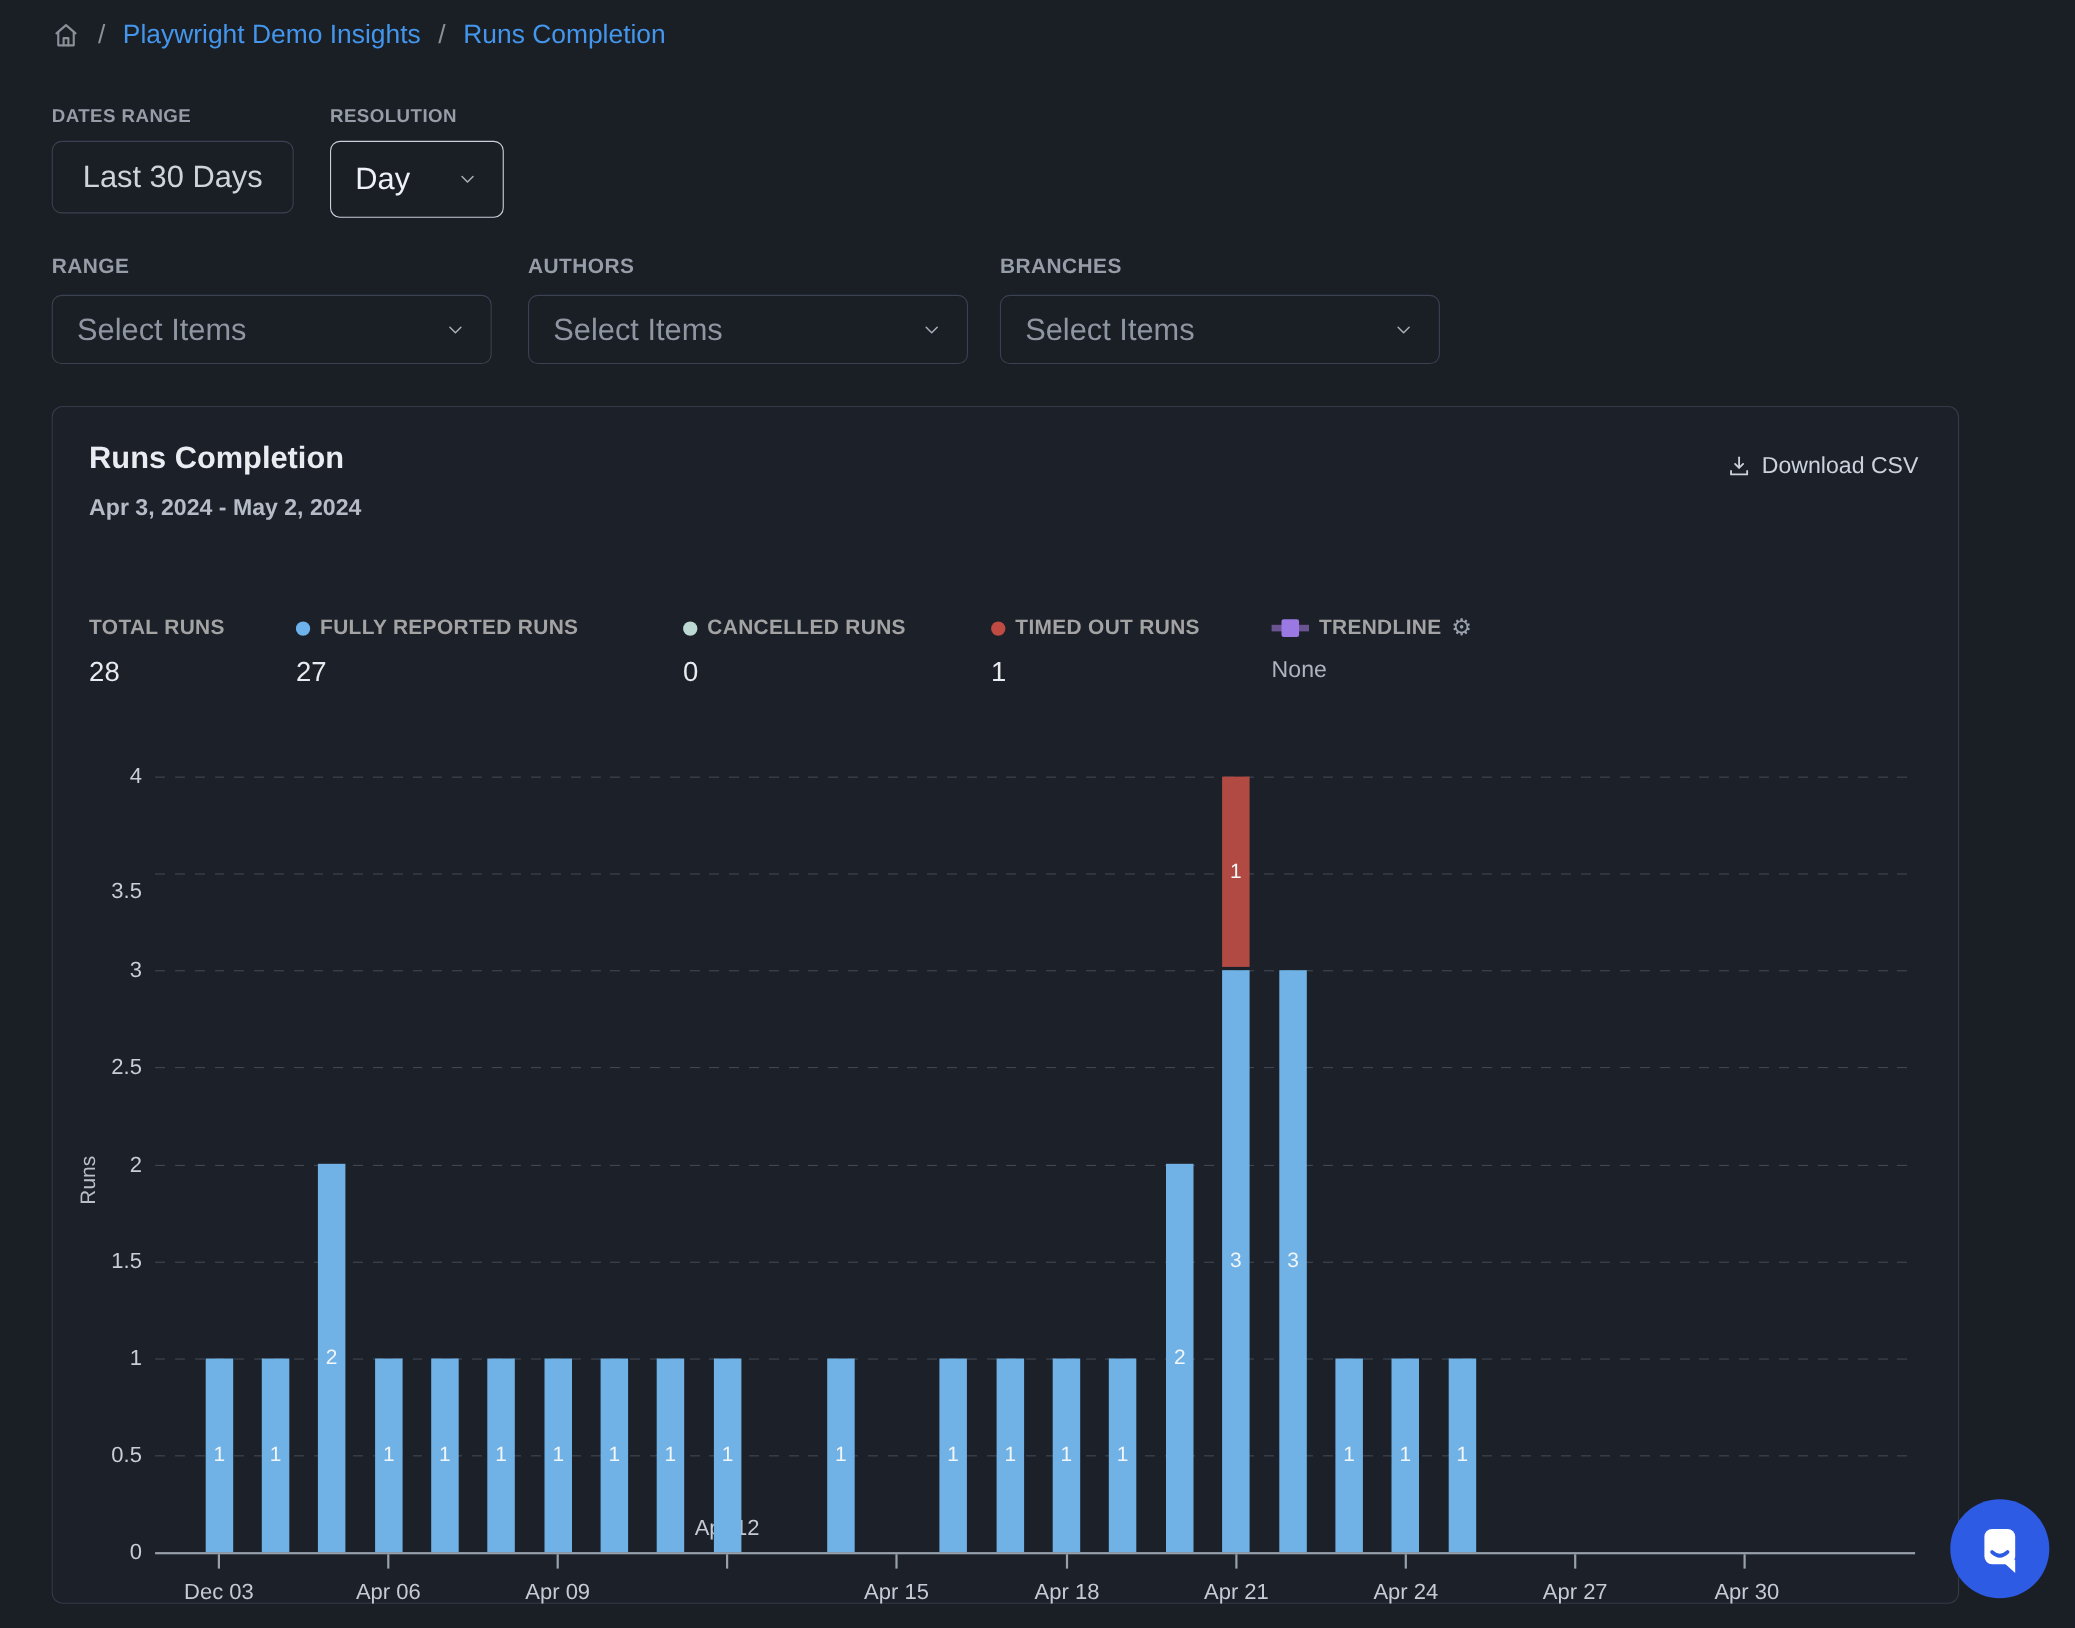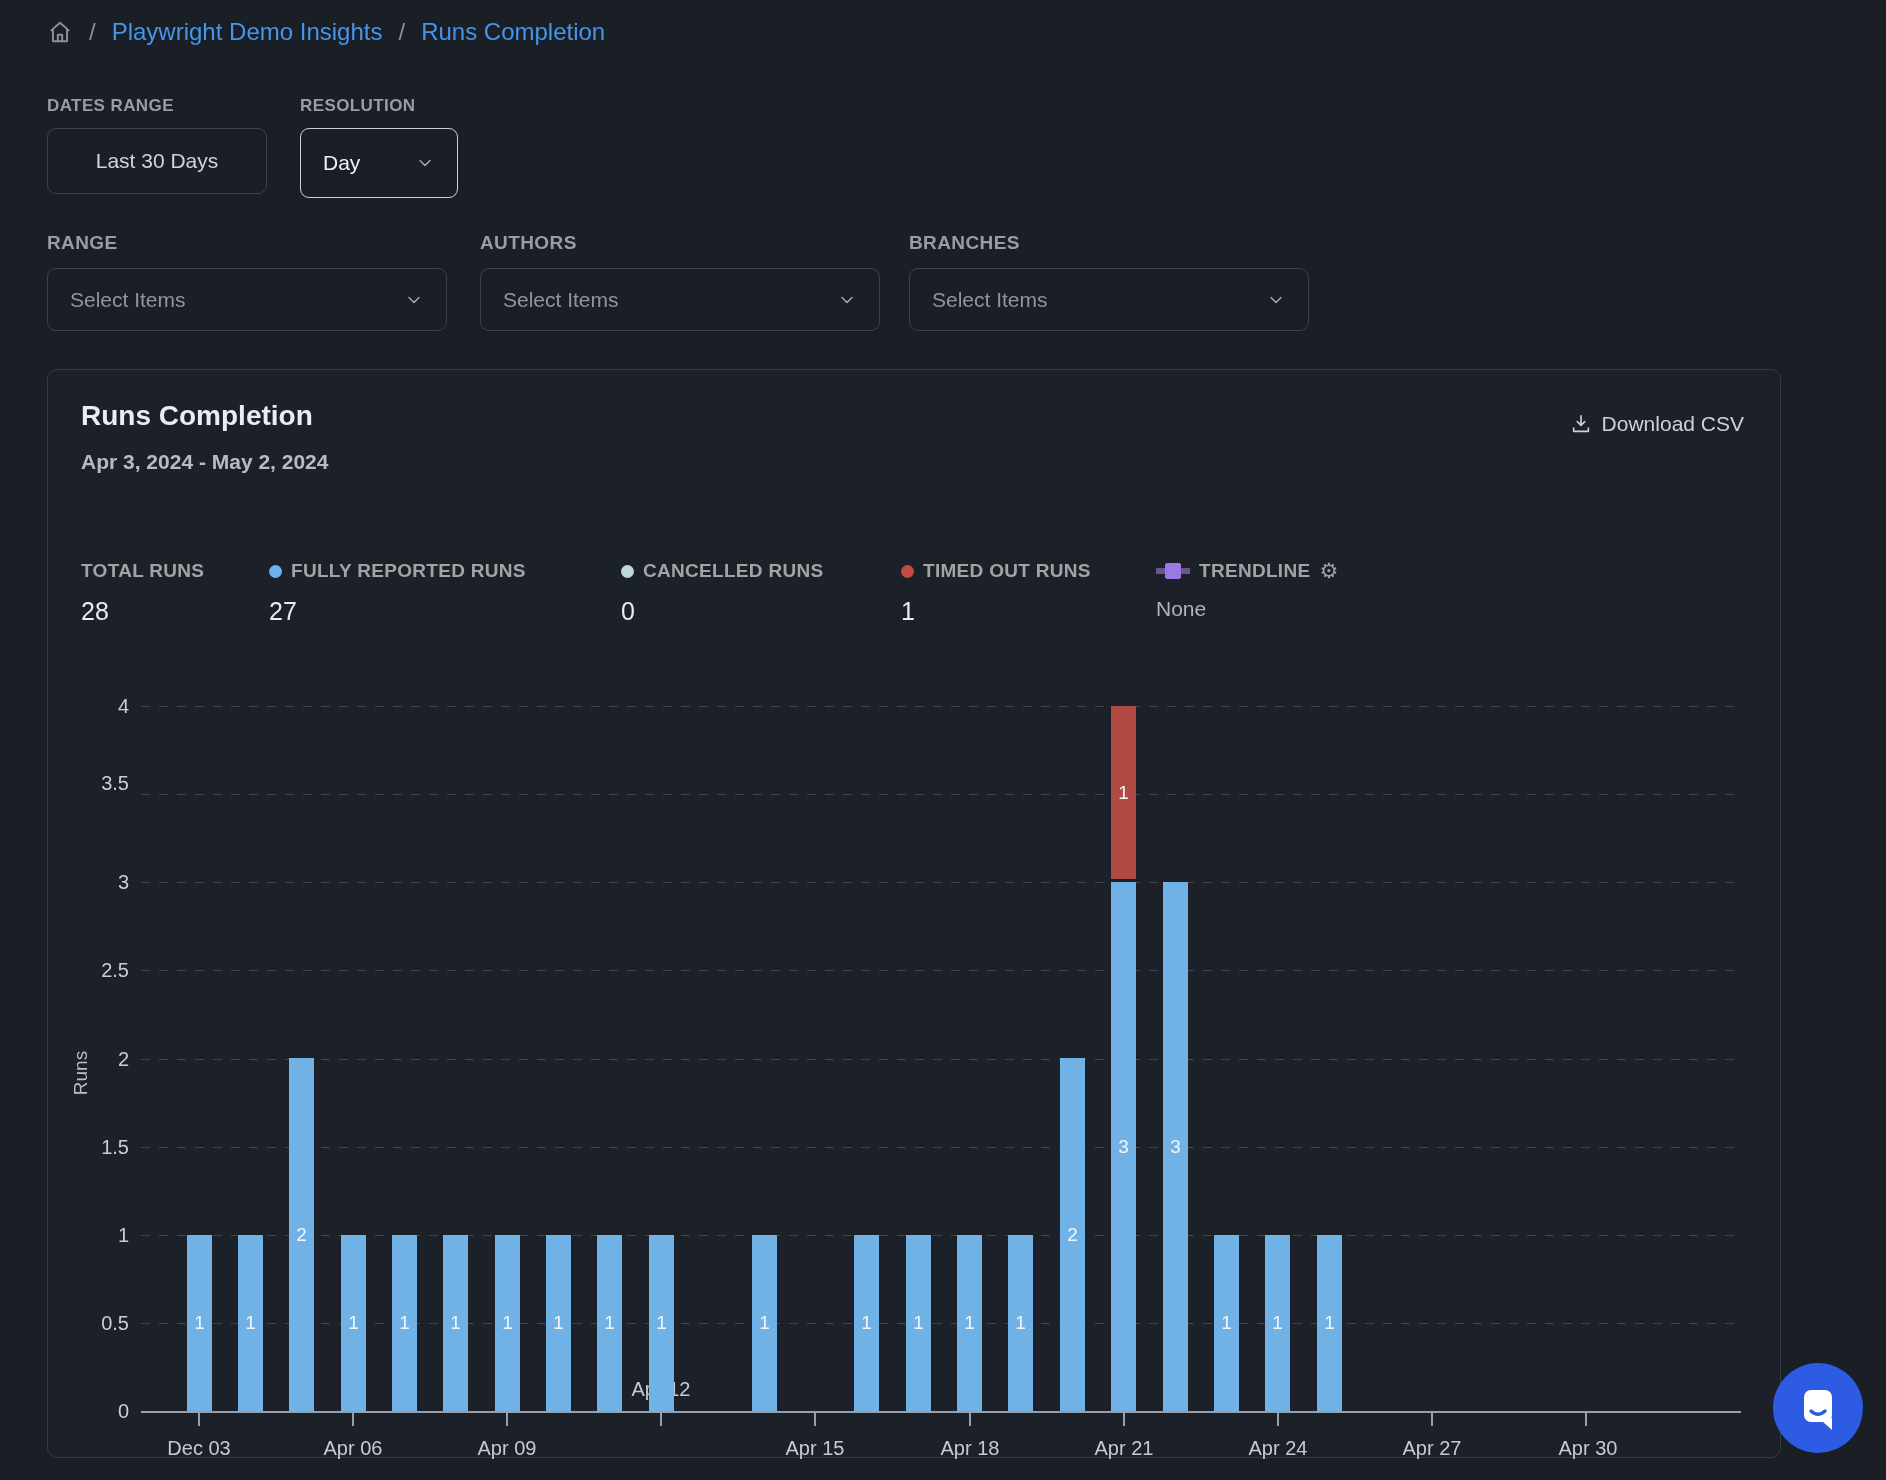--- a/index.html
+++ b/index.html
@@ -17,21 +17,21 @@
   .breadcrumb { position:absolute; left:47px; top:18px; display:flex; align-items:center; gap:16px; }
   .breadcrumb .sep { color:#8a8f99; font-size:24px; }
   .breadcrumb a { color:#4496ec; font-size:24px; font-weight:500; text-decoration:none; cursor:pointer; }
   .home-ic { width:26px; height:26px; stroke:#8a8f99; fill:none; stroke-width:1.8; stroke-linejoin:round; stroke-linecap:round; }
 
   
   .flabel { position:absolute; color:#979da8; font-size:17px; font-weight:600; letter-spacing:.4px; }
   .ctl { position:absolute; background:transparent; border:1px solid #3a4150; border-radius:9px;
          display:flex; align-items:center; cursor:pointer; }
   .ctl.light { border-color:#c9d0dc; }
-  .ctl .ctl-text { font-size:21px; color:#cfd4dc; }
+  .ctl .ctl-text { font-size:28px; color:#cfd4dc; }
   .ctl .ctl-text.bright { color:#eef1f5; }
   .ctl .ctl-text.placeholder { color:#8f96a2; }
   .chev { width:20px; height:20px; stroke:#aab0bb; fill:none; stroke-width:1.6; stroke-linecap:round; stroke-linejoin:round; }
 
   
   .card { position:absolute; left:47px; top:369px; width:1734px; height:1089px;
           background:#1c2029; border:1px solid #343a47; border-radius:10px; }
   .card-title { position:absolute; left:33px; top:30px; font-size:28px; font-weight:700; color:#e9ecf1; }
   .card-sub   { position:absolute; left:33px; top:80px; font-size:21px; font-weight:600; color:#b6bcc7; }
   .download   { position:absolute; right:36px; top:42px; display:flex; align-items:center; gap:10px;
@@ -181,21 +181,21 @@
         <div class="ytick" style="left: 11px; top: 853px; line-height: 24px;">1</div>
         <div class="gridline" style="left: 93px; top: 777px; width: 1600px;"></div>
         <div class="ytick" style="left: 11px; top: 765px; line-height: 24px;">1.5</div>
         <div class="gridline" style="left: 93px; top: 689px; width: 1600px;"></div>
         <div class="ytick" style="left: 11px; top: 677px; line-height: 24px;">2</div>
         <div class="gridline" style="left: 93px; top: 600px; width: 1600px;"></div>
         <div class="ytick" style="left: 11px; top: 588px; line-height: 24px;">2.5</div>
         <div class="gridline" style="left: 93px; top: 512px; width: 1600px;"></div>
         <div class="ytick" style="left: 11px; top: 500px; line-height: 24px;">3</div>
         <div class="gridline" style="left: 93px; top: 424px; width: 1600px;"></div>
-        <div class="ytick" style="left: 11px; top: 401px; line-height: 24px;">3.5</div>
+        <div class="ytick" style="left: 11px; top: 428px; line-height: 24px;">3.5</div>
         <div class="gridline" style="left: 93px; top: 336px; width: 1600px;"></div>
         <div class="ytick" style="left: 11px; top: 324px; line-height: 24px;">4</div>
         <div class="xaxis" style="left: 93px; top: 1041px; width: 1600px; height: 2px;"></div>
         <div class="xtickline" style="left: 150px; top: 1043px; height: 13px;"></div>
         <div class="xtick" style="left: 91px; top: 1067px;">Dec 03</div>
         <div class="xtickline" style="left: 304px; top: 1043px; height: 13px;"></div>
         <div class="xtick" style="left: 245px; top: 1067px;">Apr 06</div>
         <div class="xtickline" style="left: 458px; top: 1043px; height: 13px;"></div>
         <div class="xtick" style="left: 399px; top: 1067px;">Apr 09</div>
         <div class="xtickline" style="left: 612px; top: 1043px; height: 13px;"></div>

